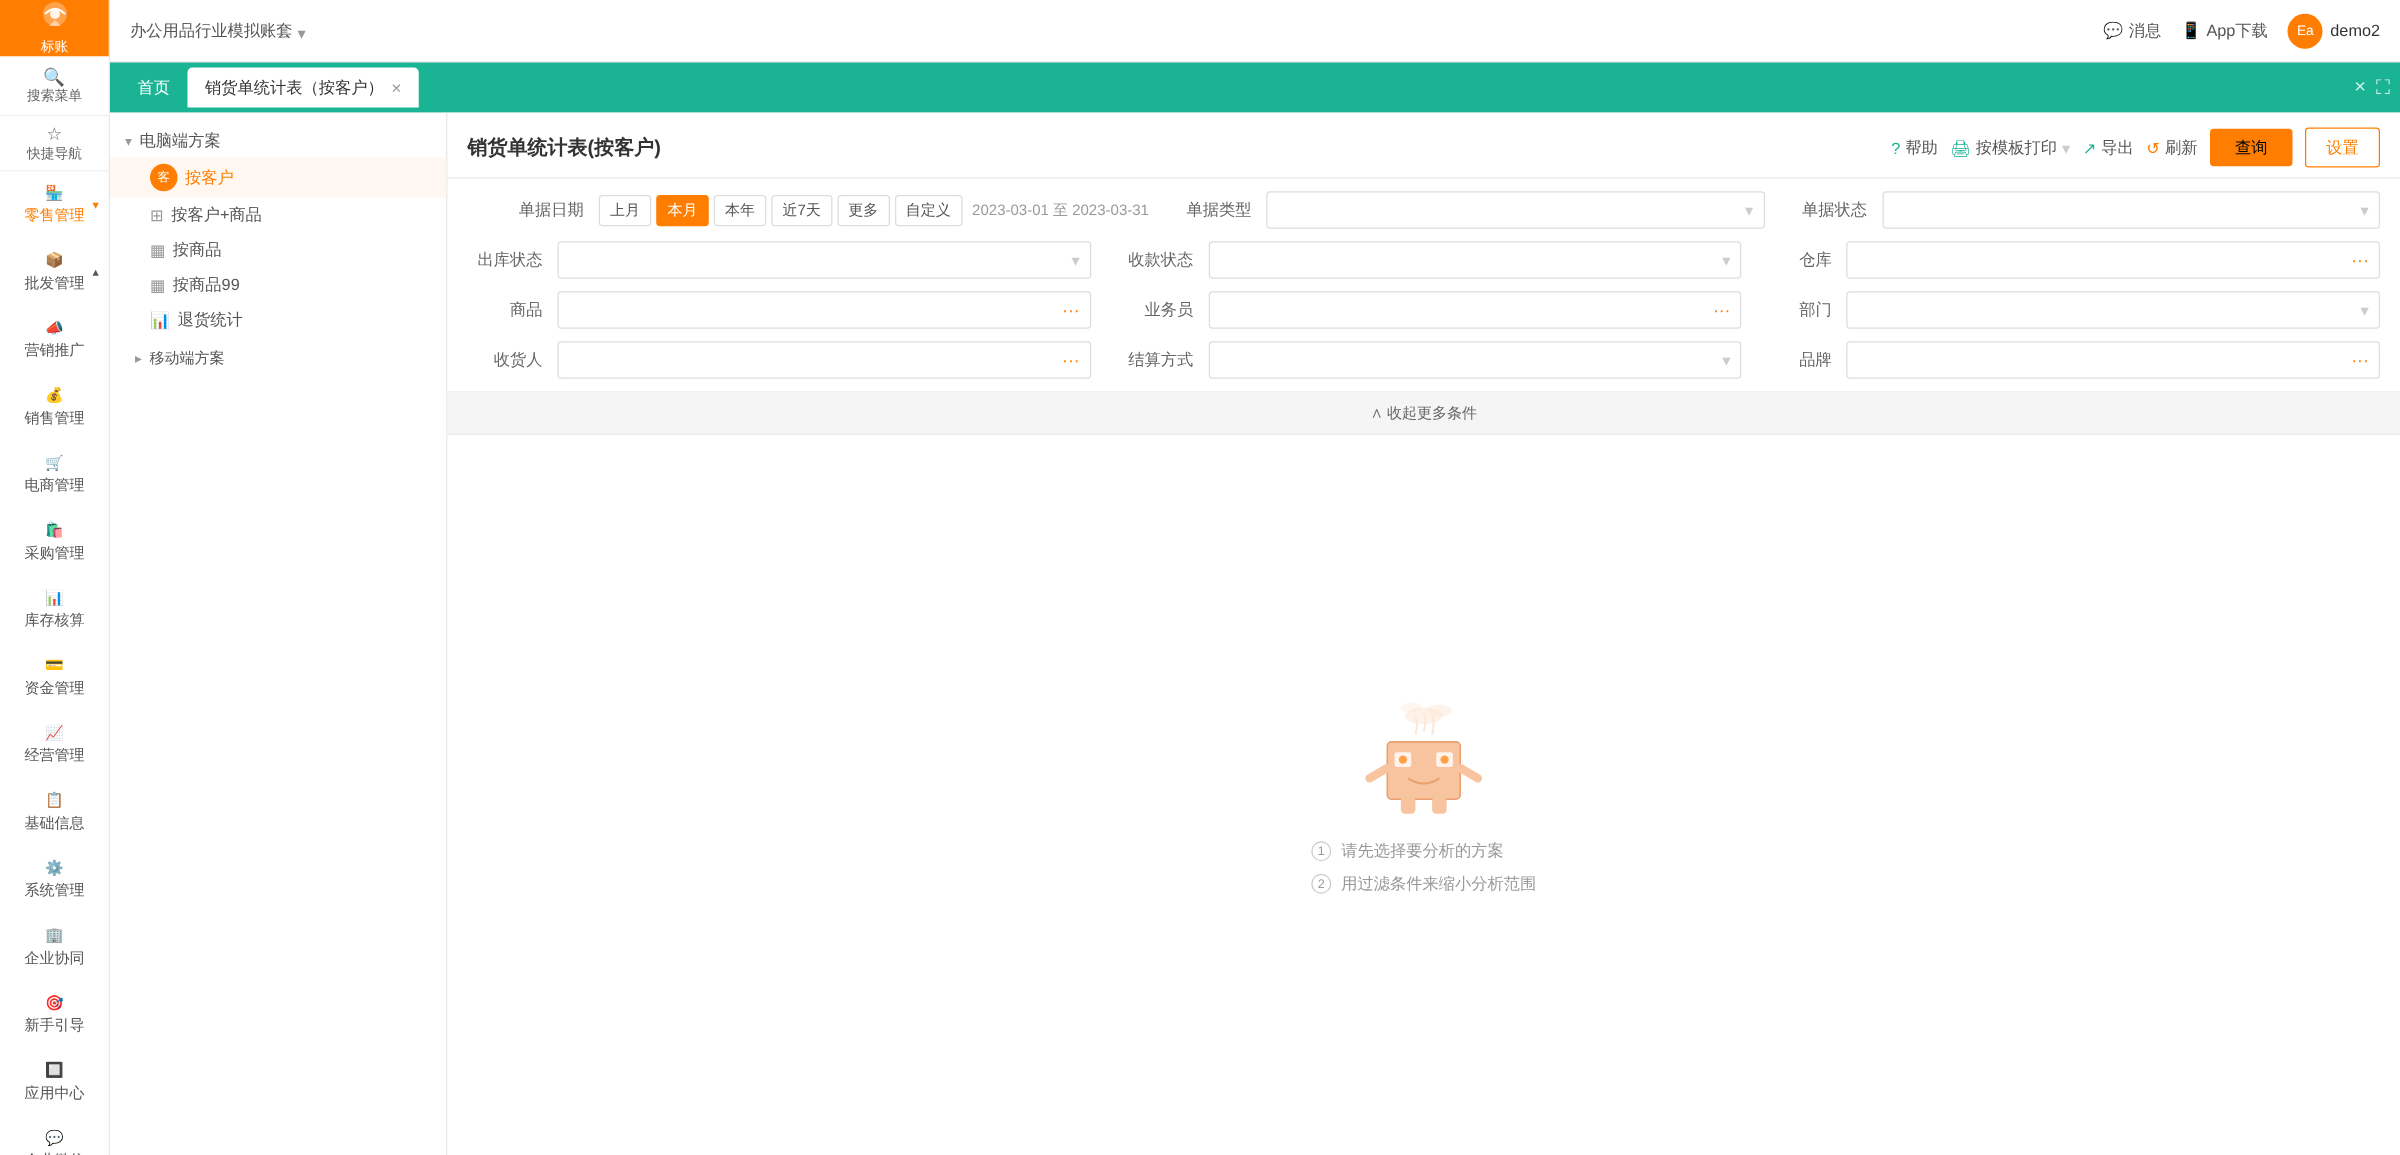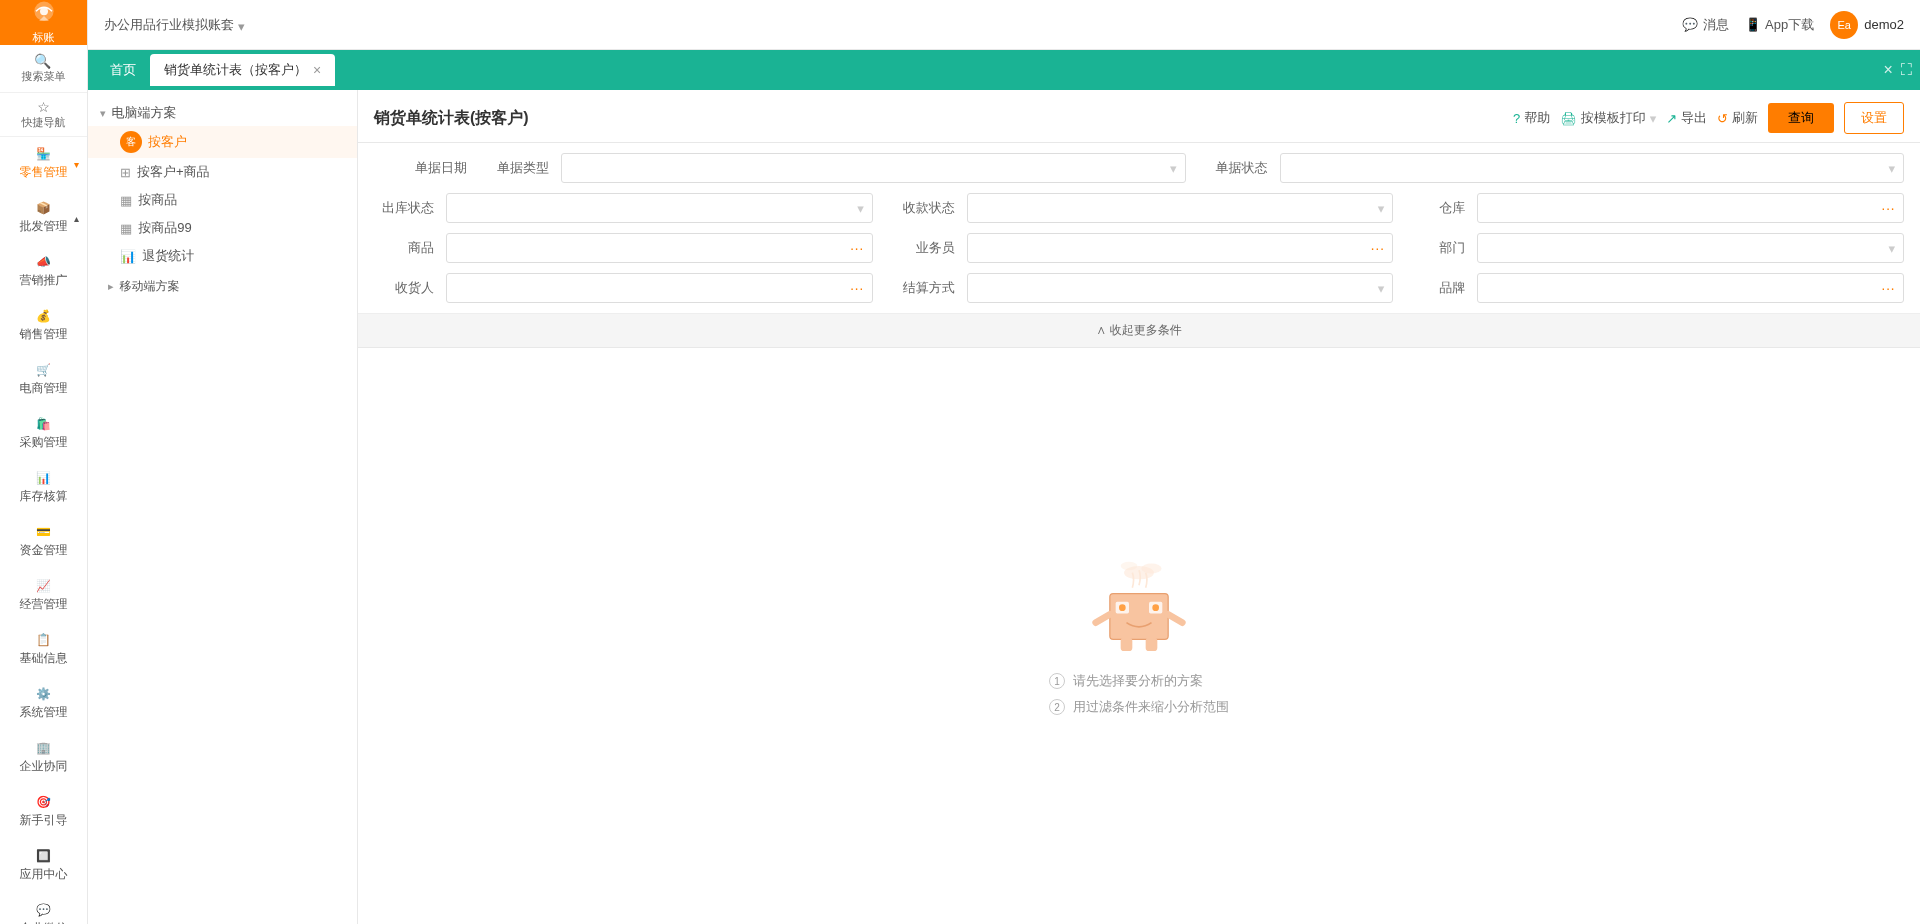--- a/index.html
+++ b/index.html
@@ -585,20 +585,29 @@
             <button class="btn-primary">查询</button>
             <button class="btn-secondary">设置</button>
           </div>
         </div>
       </div>
 
       <div style="background:#fff;padding:10px 16px;border-bottom:1px solid #eee;">
 
         <div style="display:flex;align-items:center;gap:12px;margin-bottom:10px;margin-left:33px;">
           <span style="width:60px;text-align:right;color:#666;font-size:13px;flex-shrink:0;">单据日期</span>
+          <div style="display:flex;align-items:center;gap:4px;">
+            <button class="date-btn">上月</button>
+            <button class="date-btn active">本月</button>
+            <button class="date-btn">本年</button>
+            <button class="date-btn">近7天</button>
+            <button class="date-btn">更多</button>
+            <button class="date-btn">自定义</button>
+            <span class="date-range">2023-03-01 至 2023-03-31</span>
+          </div>
           <span style="width:70px;text-align:right;color:#666;font-size:13px;flex-shrink:0;">单据类型</span>
           <div class="select-control" style="min-width:200px;">
             <span style="color:#999;"></span>
             <span style="color:#ccc;">▾</span>
           </div>
           <span style="width:70px;text-align:right;color:#666;font-size:13px;flex-shrink:0;">单据状态</span>
           <div class="select-control" style="min-width:200px;">
             <span style="color:#999;"></span>
             <span style="color:#ccc;">▾</span>
           </div>

